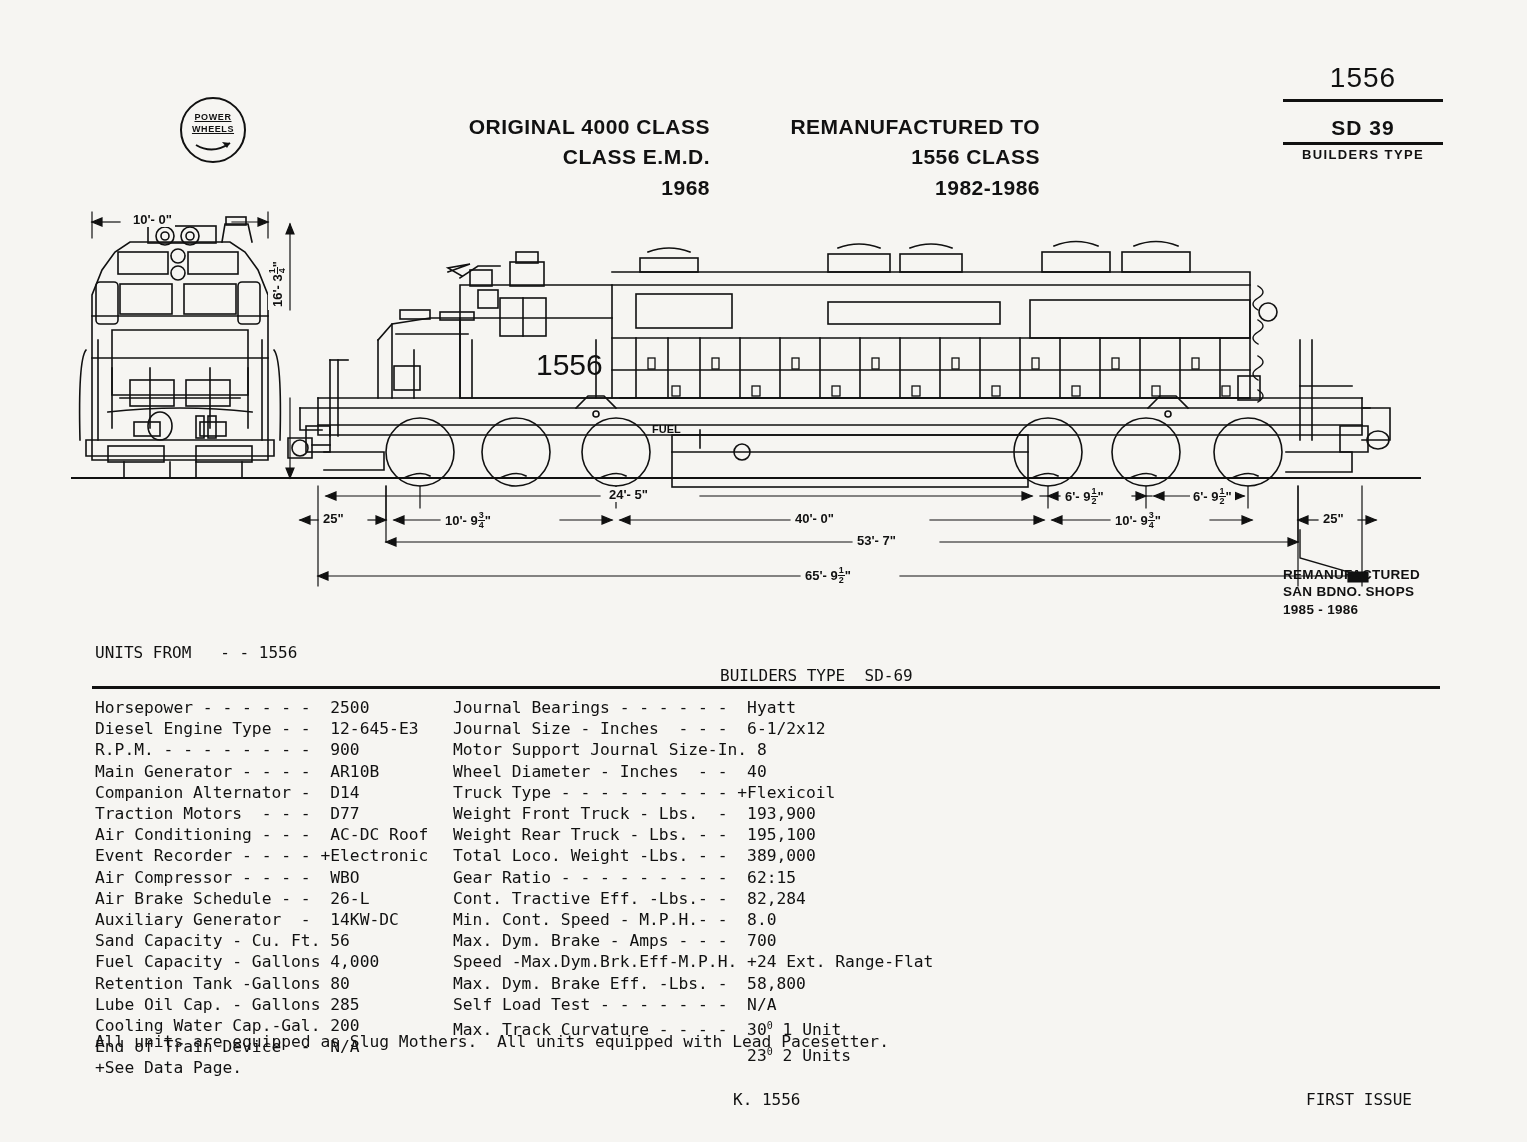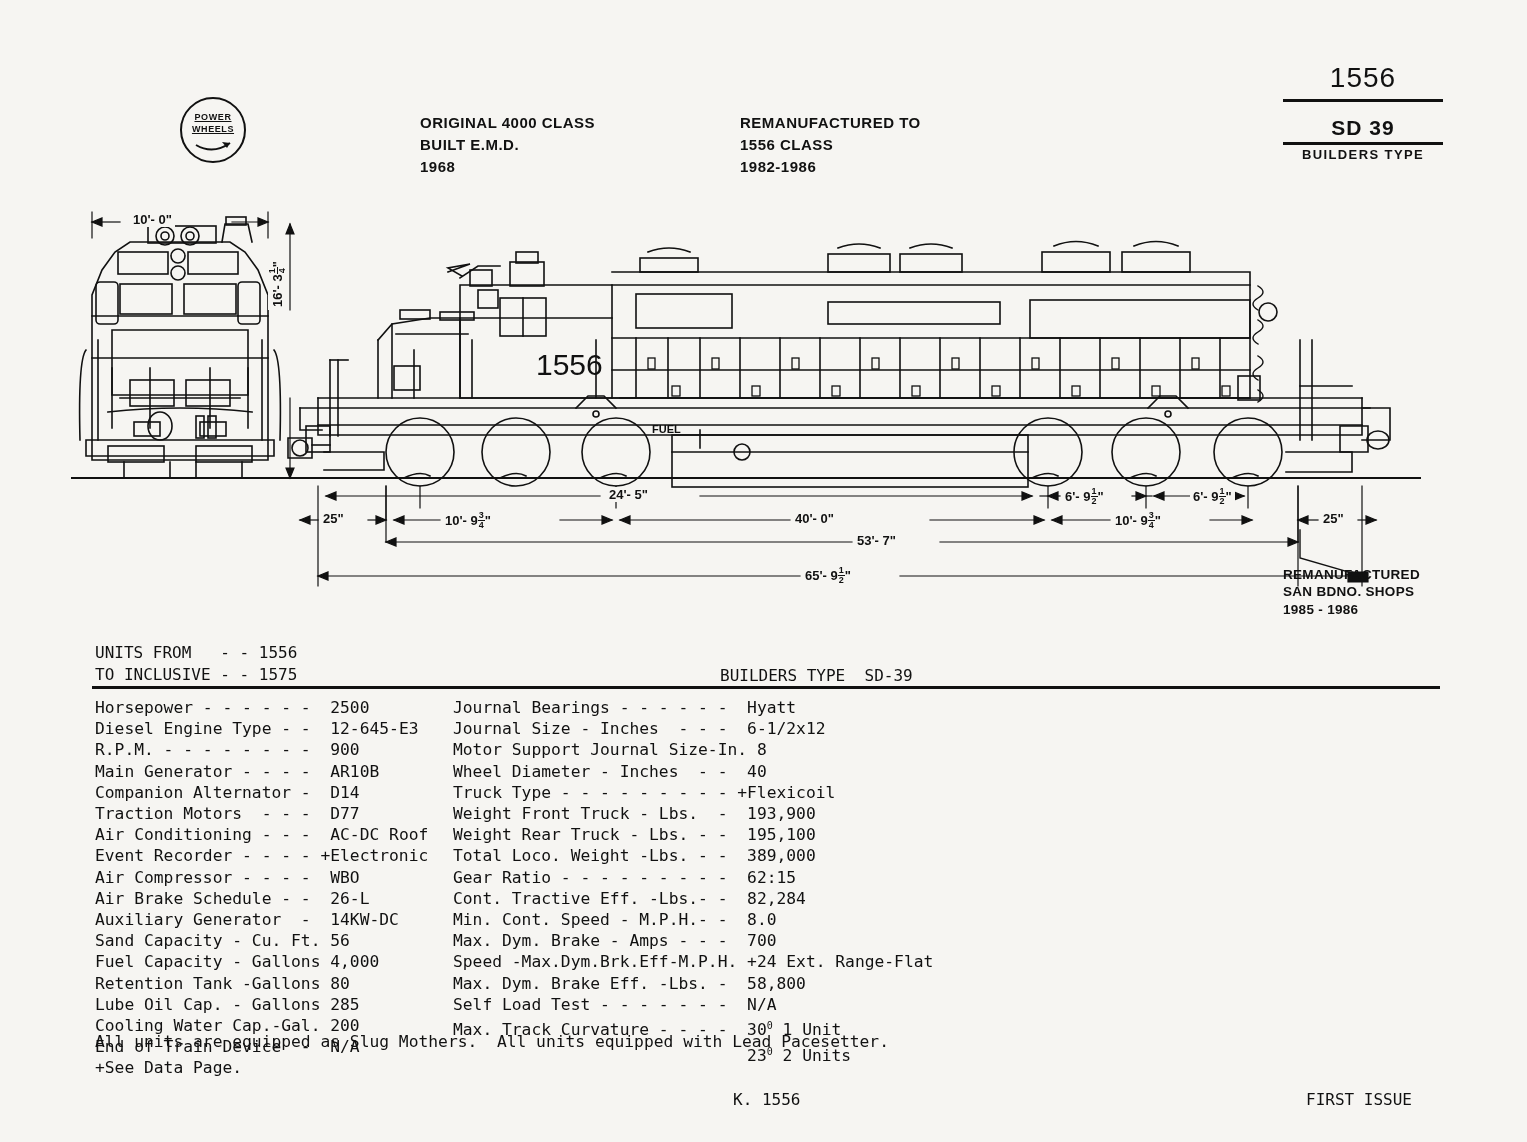--- a/index.html
+++ b/index.html
@@ -11,21 +11,21 @@
     position:relative;
     overflow:hidden;
   }
   #sheet{position:absolute;inset:0;}
 
   
   .abs{position:absolute;}
   .dr{font-family:"Liberation Sans",sans-serif;font-weight:bold;letter-spacing:.5px;}
 
   
-  .title-col{position:absolute;text-align:left;line-height:1.45;font-size:15px;}
+  .title-col{position:absolute;text-align:right;line-height:1.45;font-size:21px;}
   .title-col div{white-space:nowrap;}
 
   #title-orig{left:420px;top:112px;width:290px;}
   #title-reman{left:740px;top:112px;width:300px;}
 
   
   #idblock{position:absolute;left:1283px;top:62px;width:160px;text-align:center;}
   #idblock .num{font-family:"Liberation Sans",sans-serif;font-size:28px;letter-spacing:1px;padding-bottom:2px;}
   #idblock .rule{height:3px;background:#111;margin:3px 0 14px 0;}
   #idblock .sd{font-family:"Liberation Sans",sans-serif;font-weight:bold;font-size:21px;letter-spacing:1px;}
@@ -85,21 +85,21 @@
     <div class="t1">POWER</div>
     <div class="t2">WHEELS</div>
     <svg class="abs" style="left:0;top:0" width="66" height="66">
       <path d="M16 48 Q33 58 50 46" stroke="#111" stroke-width="2" fill="none"></path>
       <path d="M50 46 l-8 -1 l5 6 z" fill="#111"></path>
     </svg>
   </div>
 
   <div class="title-col dr" id="title-orig">
     <div>ORIGINAL 4000 CLASS</div>
-    <div>BUILT E.M.D.</div>
+    <div>CLASS E.M.D.</div>
     <div>1968</div>
   </div>
   <div class="title-col dr" id="title-reman">
     <div>REMANUFACTURED TO</div>
     <div>1556 CLASS</div>
     <div>1982-1986</div>
   </div>
 
   <div id="idblock">
     <div class="num">1556</div>
@@ -415,25 +415,21 @@
     <div>REMANUFACTURED</div>
     <div>SAN BDNO. SHOPS</div>
     <div>1985 - 1986</div>
   </div>
 
   <div id="units">
     <div class="row">
       <span class="lbl">UNITS FROM   - - </span>
       <span>1556</span>
     </div>
-    <div class="row">
-      <span class="lbl">TO INCLUSIVE - - </span>
-      <span>1575</span>
-    </div>
-    <div class="bt">BUILDERS TYPE  SD-39</div>
+    <div class="bt">BUILDERS TYPE  SD-69</div>
   </div>
   <div id="hrule"></div>
 
   <div id="specs">
     <div class="spec-cols">
       <div class="col" id="col-left"><div><span>Horsepower - - - - - -  </span><span>2500</span></div><div><span>Diesel Engine Type - -  </span><span>12-645-E3</span></div><div><span>R.P.M. - - - - - - - -  </span><span>900</span></div><div><span>Main Generator - - - -  </span><span>AR10B</span></div><div><span>Companion Alternator -  </span><span>D14</span></div><div><span>Traction Motors  - - -  </span><span>D77</span></div><div><span>Air Conditioning - - -  </span><span>AC-DC Roof</span></div><div><span>Event Recorder - - - - </span><span>+Electronic</span></div><div><span>Air Compressor - - - -  </span><span>WBO</span></div><div><span>Air Brake Schedule - -  </span><span>26-L</span></div><div><span>Auxiliary Generator  -  </span><span>14KW-DC</span></div><div><span>Sand Capacity - Cu. Ft. </span><span>56</span></div><div><span>Fuel Capacity - Gallons </span><span>4,000</span></div><div><span>Retention Tank -Gallons </span><span>80</span></div><div><span>Lube Oil Cap. - Gallons </span><span>285</span></div><div><span>Cooling Water Cap.-Gal. </span><span>200</span></div><div><span>End of Train Device  -  </span><span>N/A</span></div><div><span>+See Data Page.</span></div></div>
       <div class="col" id="col-right"><div><span>Journal Bearings - - - - - -  </span><span>Hyatt</span></div><div><span>Journal Size - Inches  - - -  </span><span>6-1/2x12</span></div><div><span>Motor Support Journal Size-In. </span><span>8</span></div><div><span>Wheel Diameter - Inches  - -  </span><span>40</span></div><div><span>Truck Type - - - - - - - - - </span><span>+Flexicoil</span></div><div><span>Weight Front Truck - Lbs.  -  </span><span>193,900</span></div><div><span>Weight Rear Truck - Lbs. - -  </span><span>195,100</span></div><div><span>Total Loco. Weight -Lbs. - -  </span><span>389,000</span></div><div><span>Gear Ratio - - - - - - - - -  </span><span>62:15</span></div><div><span>Cont. Tractive Eff. -Lbs.- -  </span><span>82,284</span></div><div><span>Min. Cont. Speed - M.P.H.- -  </span><span>8.0</span></div><div><span>Max. Dym. Brake - Amps - - -  </span><span>700</span></div><div><span>Speed -Max.Dym.Brk.Eff-M.P.H. </span><span>+24 Ext. Range-Flat</span></div><div><span>Max. Dym. Brake Eff. -Lbs. -  </span><span>58,800</span></div><div><span>Self Load Test - - - - - - -  </span><span>N/A</span></div><div><span>Max. Track Curvature - - - -  </span><span>30</span><span class="sup">0</span><span> 1 Unit</span></div><div><span>                              </span><span>23</span><span class="sup">0</span><span> 2 Units</span></div></div>
     </div>
   </div>
 

